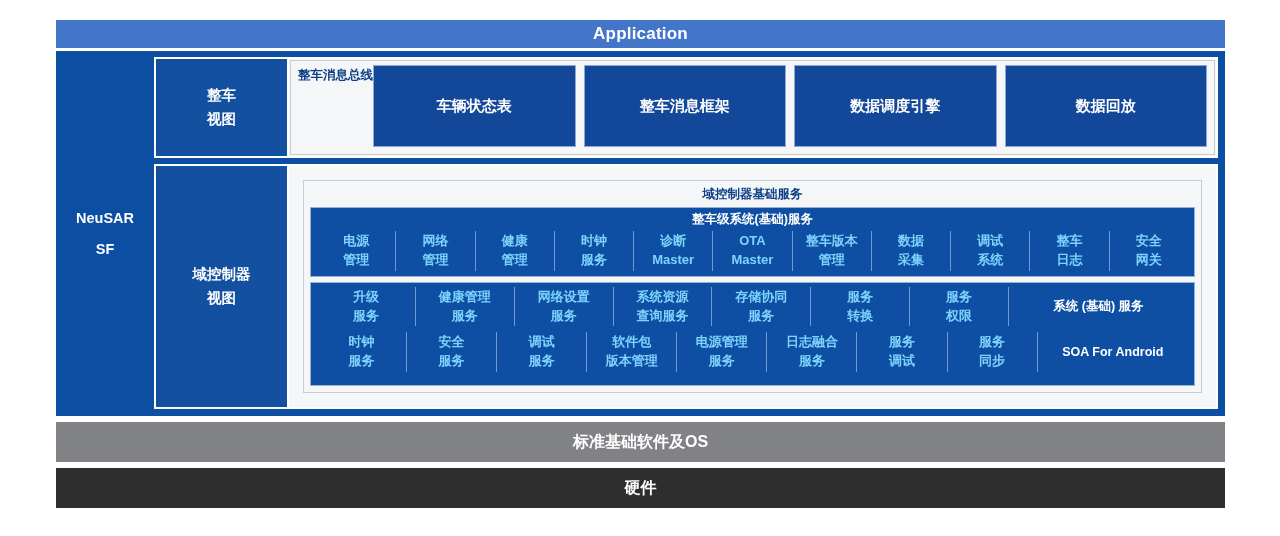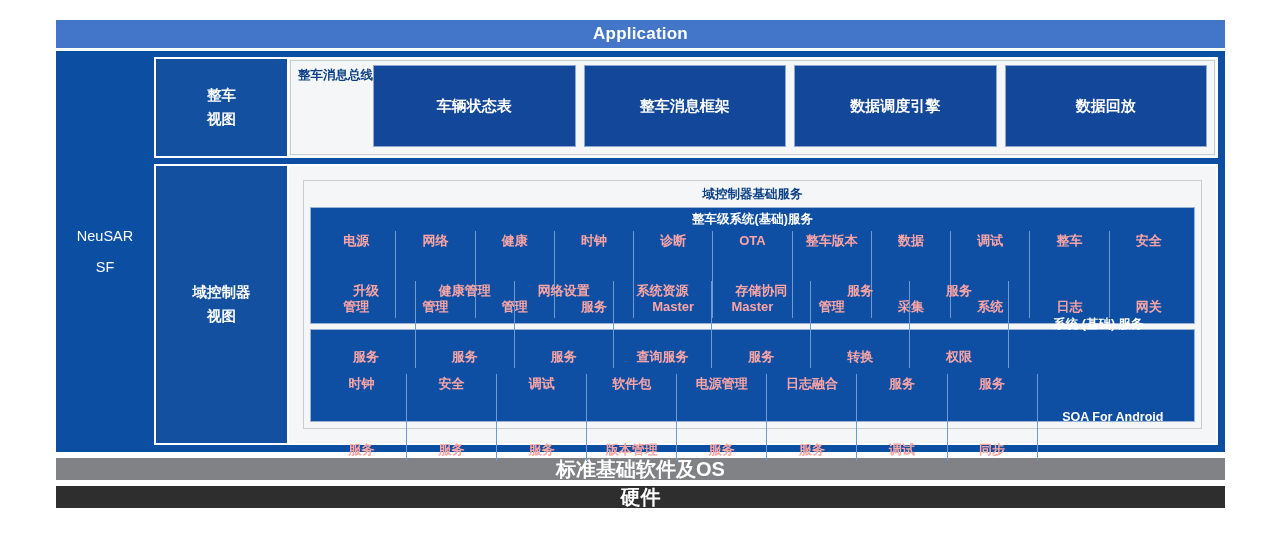--- a/index.html
+++ b/index.html
@@ -63,21 +63,21 @@
 
   .neusar-col {
     width: 98px;
     flex: 0 0 98px;
     display: flex;
     flex-direction: column;
     align-items: center;
     justify-content: center;
     color: #ffffff;
     font-size: 14.5px;
-    font-weight: normal;
+    font-weight: bold;
     line-height: 2.1;
     text-align: center;
   }
 
   .views-col {
     flex: 1 1 auto;
     display: flex;
     flex-direction: column;
     padding: 6px 7px 7px 0;
     box-sizing: border-box;
@@ -204,36 +204,35 @@
 
   .svc-row {
     display: flex;
     flex-direction: row;
     align-items: stretch;
     min-width: 0;
   }
   .svc-row + .svc-row { margin-top: 6px; }
 
   .svc-cell {
-    color: #fca5a5;
+    color: #7dd3fc;
     font-size: 13px;
     font-weight: bold;
     line-height: 1.45;
     text-align: center;
     display: flex;
     flex-direction: column;
     align-items: center;
     justify-content: center;
     padding: 1px 5px;
     box-sizing: border-box;
     border-right: 1px solid #6f9ad0;
     white-space: nowrap;
     flex: 1 1 0;
     min-width: 0;
-    gap: 47px;
   }
   .svc-cell:last-child { border-right: none; }
   .svc-cell .ln2 { display: block; }
 
   
   .svc-caption {
     color: #ffffff;
     font-size: 12.5px;
     font-weight: bold;
     display: flex;
@@ -242,26 +241,26 @@
     padding: 1px 6px;
     box-sizing: border-box;
     border-right: none;
     white-space: nowrap;
     text-align: center;
   }
 
   
   .bar {
     flex: 0 0 auto;
-    height: 22px;
-    display: flex;
-    align-items: center;
-    justify-content: center;
-    color: #ffffff;
-    font-size: 20px;
+    height: 40px;
+    display: flex;
+    align-items: center;
+    justify-content: center;
+    color: #ffffff;
+    font-size: 16px;
     font-weight: bold;
   }
   .bar.os { background: #808285; }
   .bar.hw { background: #2e2e2e; }
 </style>
 </head>
 <body>
 
 <div class="canvas">
   <div class="diagram">

